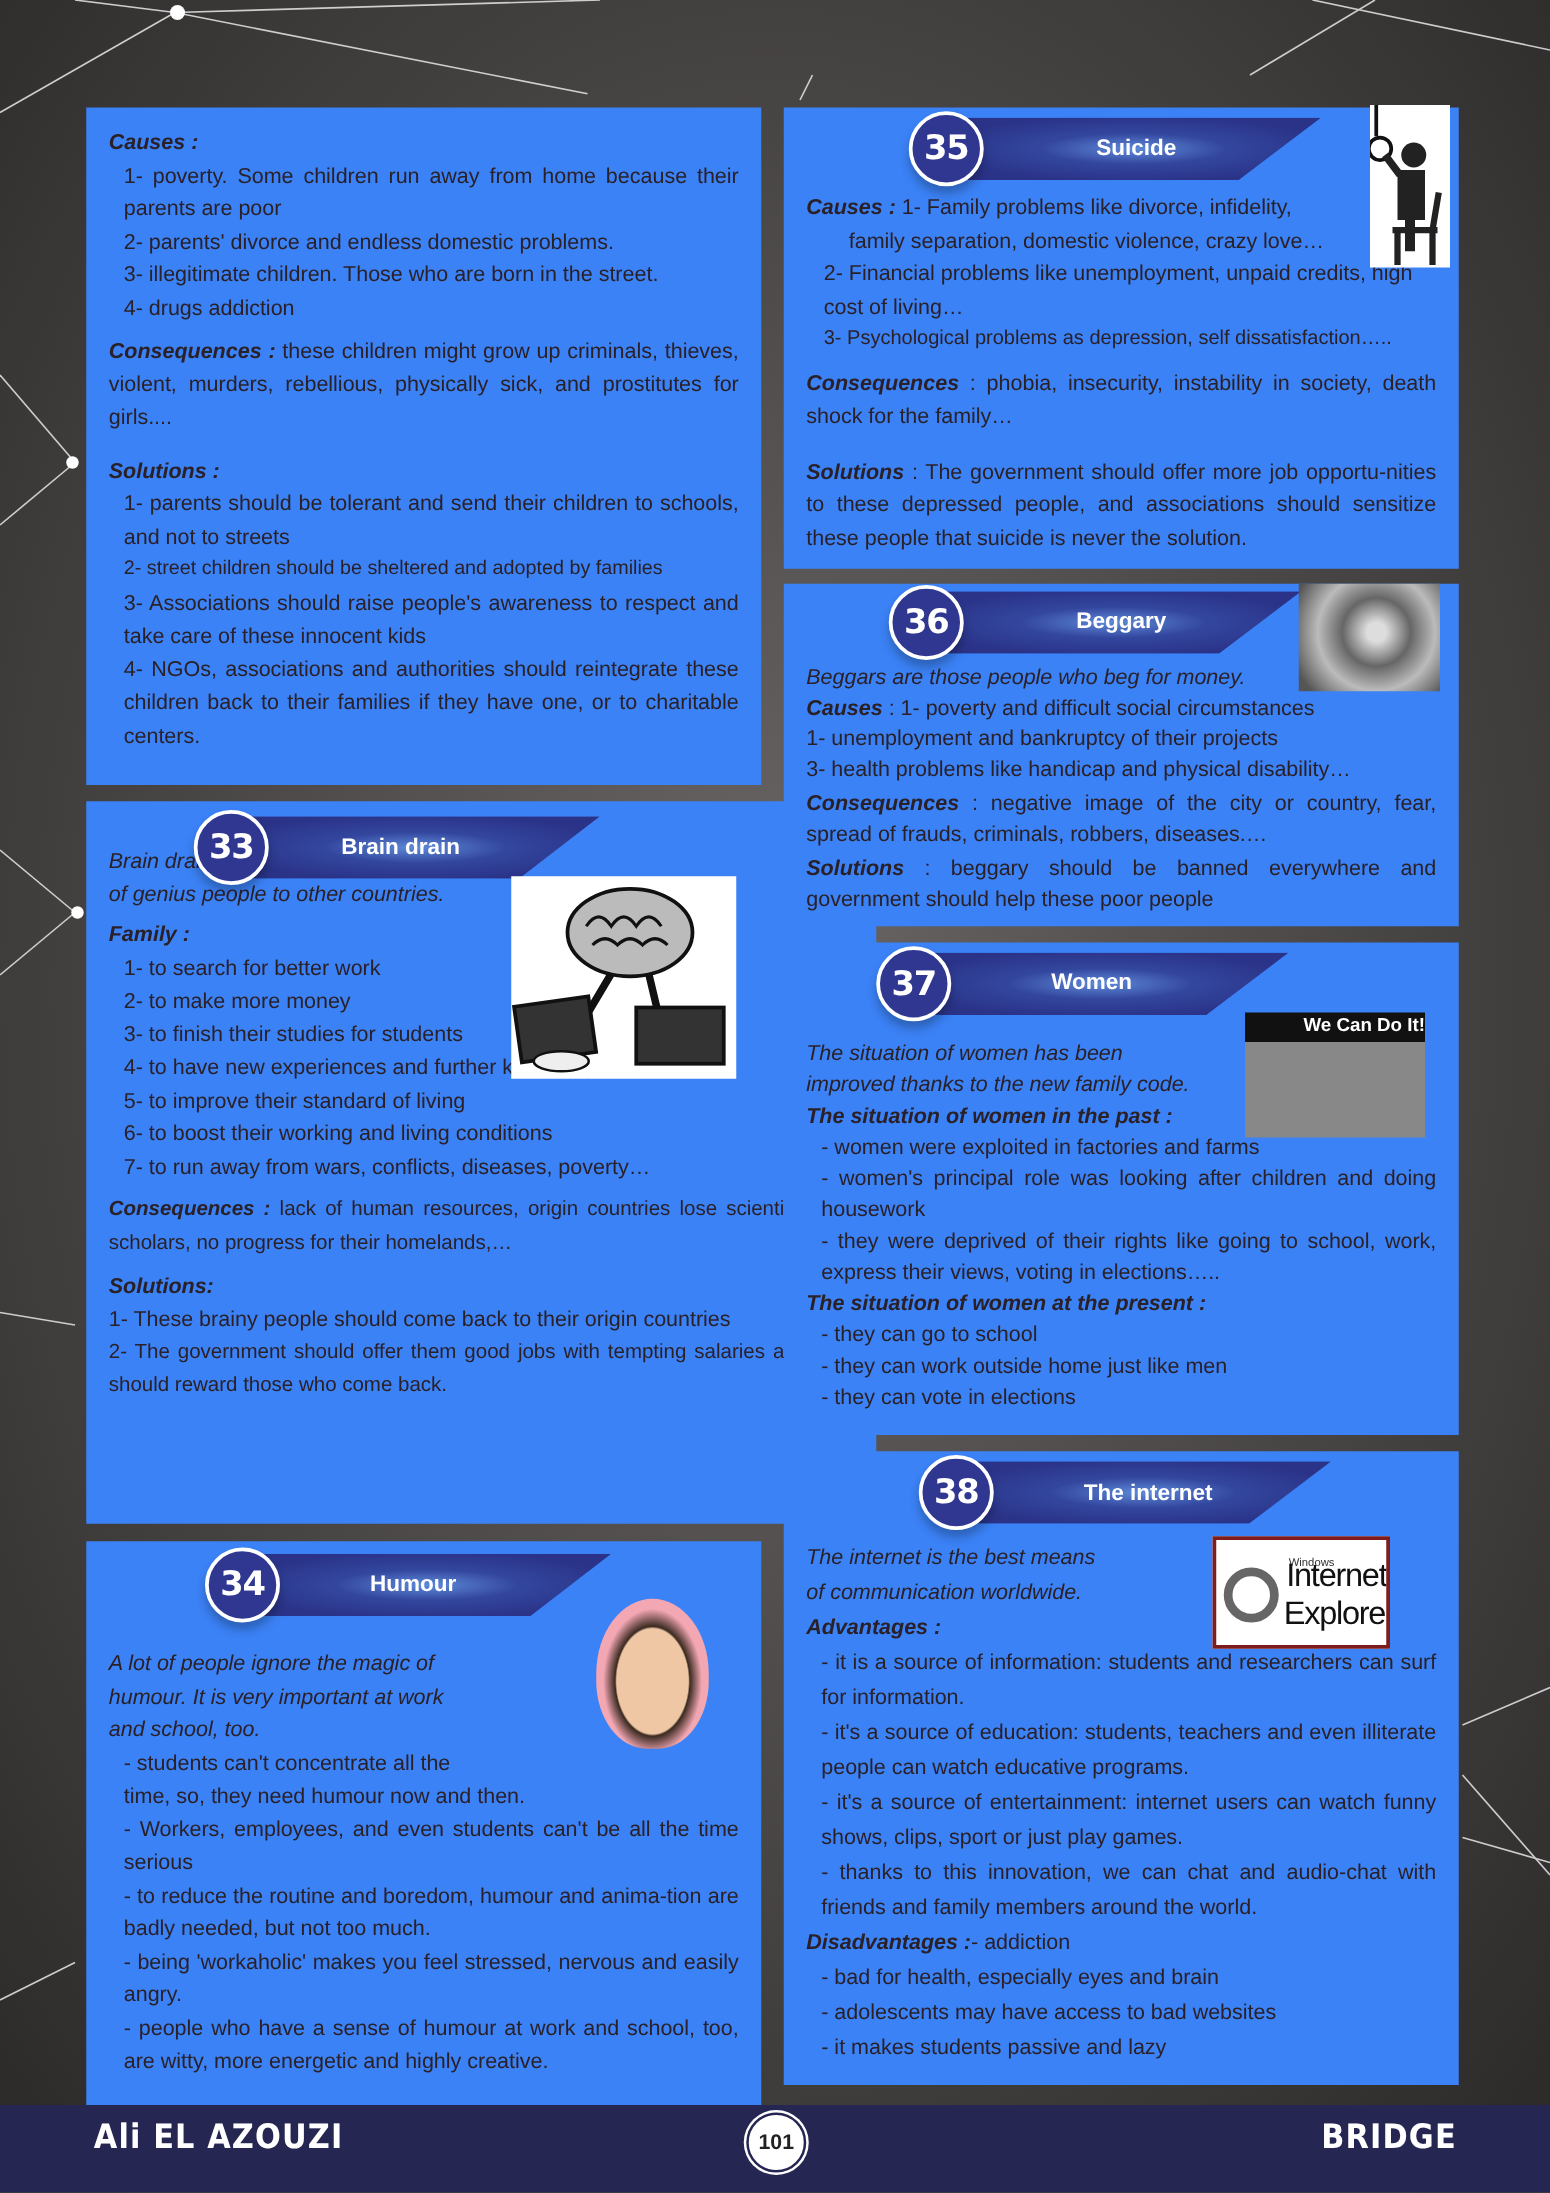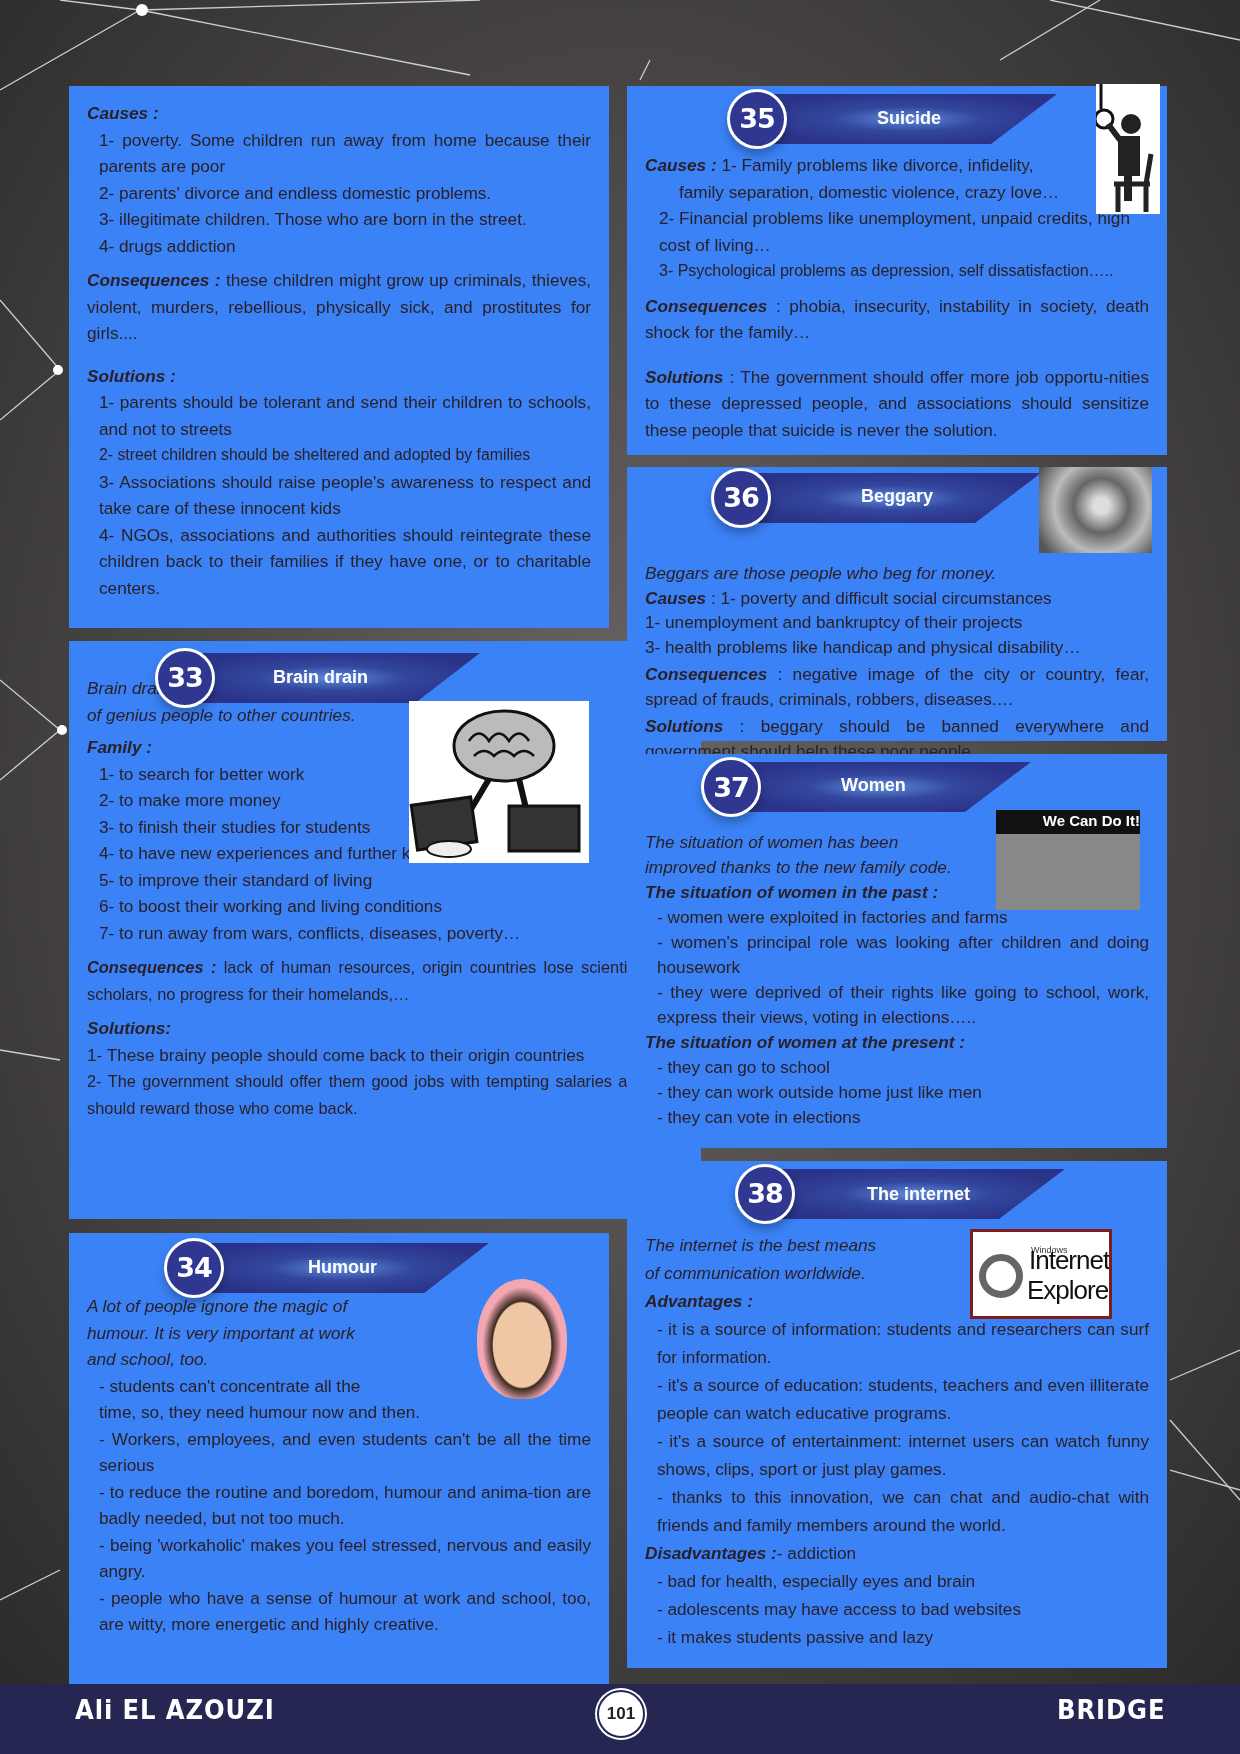--- a/index.html
+++ b/index.html
@@ -113,25 +113,25 @@
   <p class="ind">6- to boost their working and living conditions</p>
   <p class="ind">7- to run away from wars, conflicts, diseases, poverty…</p>
   <div class="gap"></div>
   <p class="j" style="font-size:16.4px"><span class="lbl">Consequences :</span><span> lack of human resources, origin countries lose scientists and scholars, no progress for their homelands,…</span></p>
   <div class="gap"></div>
   <p class="lbl">Solutions:</p>
   <p class="j">1- These brainy people should come back to their origin countries</p>
   <p class="j" style="font-size:16.4px">2- The government should offer them good jobs with tempting salaries and they should reward those who come back.</p>
 </div>
 
-<div class="box" style="left:69px;top:1233px;width:540px;height:482px;padding-top:60px;">
+<div class="box" style="left:69px;top:1233px;width:540px;height:482px;padding-top:84px;">
   <div class="ban" style="left:95px;top:8px;width:325px;">
     <div class="bar"></div>
     <div class="circ">34</div>
-    <div class="title" style="left:144px">Humour</div>
+    <div class="title" style="left:132px">Humour</div>
   </div>
   <div style="position:absolute;left:408px;top:46px;width:90px;height:120px;background:radial-gradient(ellipse at 50% 55%,#f0c7a5 45%,#3a2a20 47%,#f3a7b3 62%);border-radius:50% 50% 45% 45%;"></div>
   <p class="it">A lot of  people ignore the magic of</p>
   <p class="it">humour. It is very important at work</p>
   <p class="it">and school, too.</p>
   <p class="ind">- students can't concentrate all the</p>
   <p class="ind">time, so, they need humour now and then.</p>
   <p class="ind j">- Workers, employees, and even students can't be all the time serious</p>
   <p class="ind j">- to reduce the routine and boredom, humour and anima-tion are badly needed, but not too much.</p>
   <p class="ind j">- being 'workaholic' makes you feel stressed, nervous and easily angry.</p>
@@ -157,21 +157,21 @@
   <p><span class="lbl">Causes :</span><span> 1- Family problems like divorce, infidelity,</span></p>
   <p style="padding-left:34px">family separation, domestic violence, crazy love…</p>
   <p style="padding-left:14px">2- Financial problems like unemployment, unpaid credits, high cost of living…</p>
   <p style="padding-left:14px;font-size:16px">3- Psychological problems as depression, self dissatisfaction…..</p>
   <div class="gap"></div>
   <p class="j"><span class="lbl">Consequences</span><span> : phobia, insecurity, instability in society, death shock for the family…</span></p>
   <div class="gap" style="height:18px"></div>
   <p class="j"><span class="lbl">Solutions</span><span> : The government should offer more job opportu-nities to these depressed people, and associations should sensitize these people that suicide is never the solution.</span></p>
 </div>
 
-<div class="box" style="left:627px;top:467px;width:540px;height:274px;padding-top:94px;line-height:24.5px;">
+<div class="box" style="left:627px;top:467px;width:540px;height:274px;padding-top:62px;line-height:24.5px;">
   <div class="ban" style="left:84px;top:4px;width:330px;">
     <div class="bar"></div>
     <div class="circ">36</div>
     <div class="title" style="left:150px">Beggary</div>
   </div>
   <div class="pic" style="left:412px;top:0;width:113px;height:86px;background:radial-gradient(circle at 55% 45%,#ddd 10%,#666 35%,#bbb 60%,#555 90%);"></div>
   <p class="it">Beggars are those people who beg for money.</p>
   <p><span class="lbl">Causes</span><span> :  1- poverty and difficult social circumstances</span></p>
   <p>1- unemployment and bankruptcy of their projects</p>
   <p>3- health problems like handicap and physical disability…</p>

